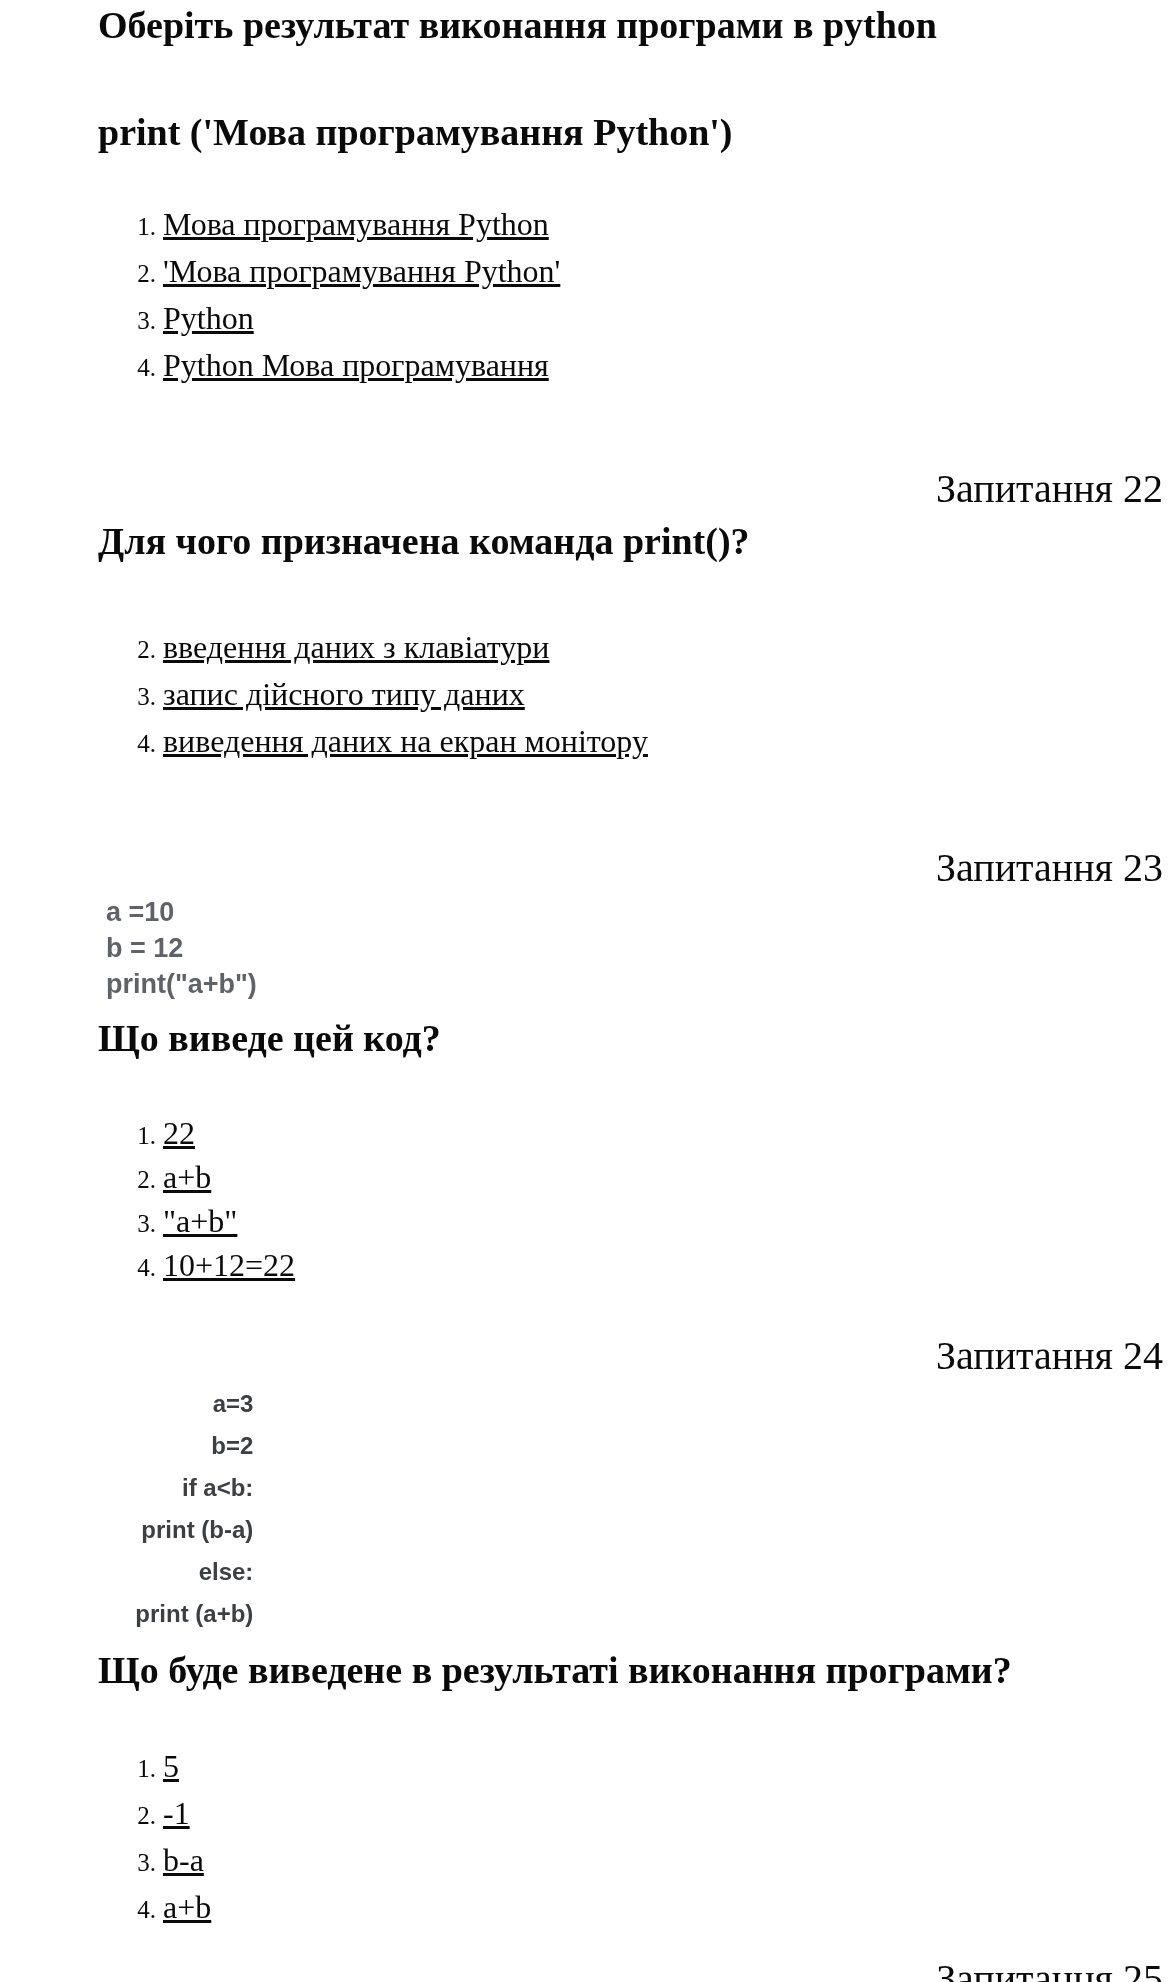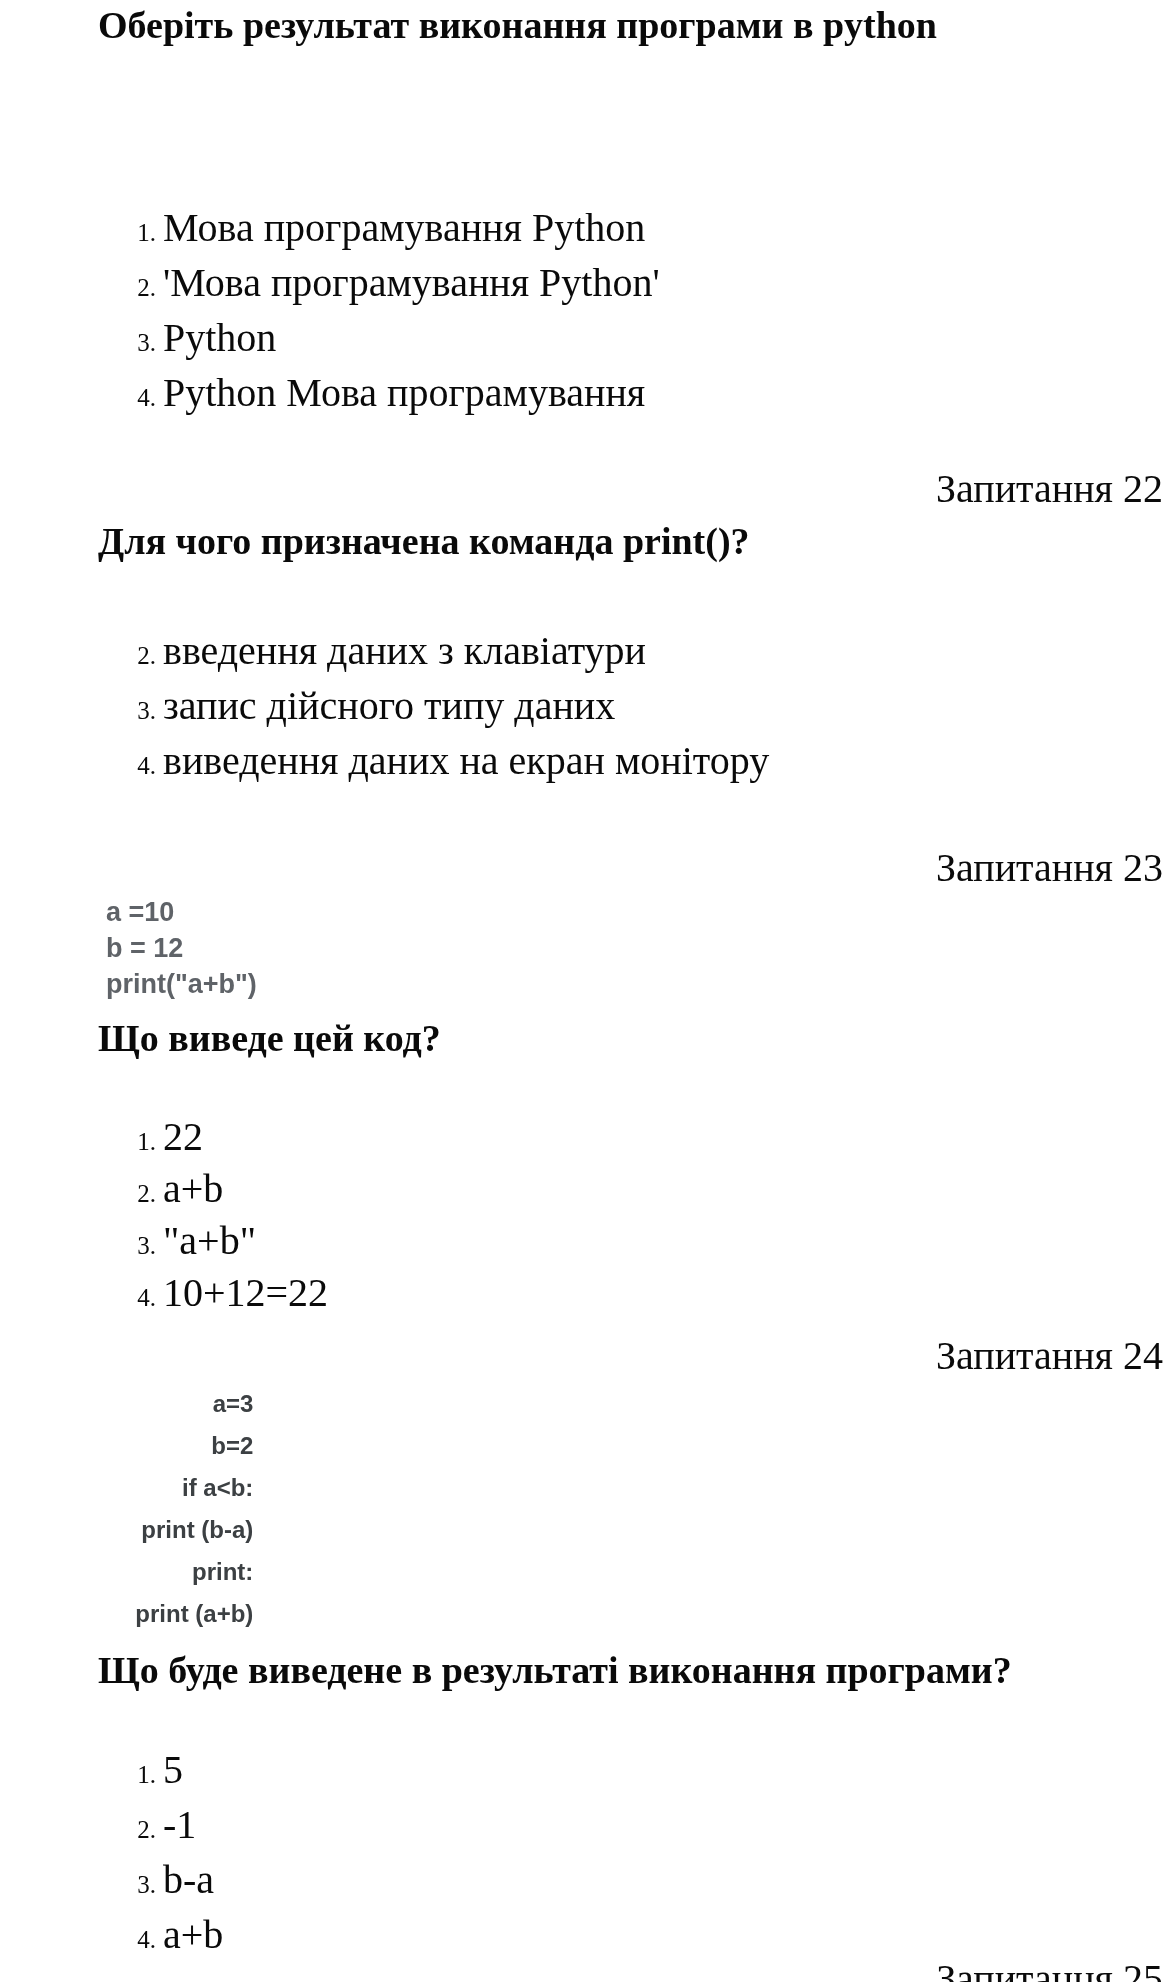--- a/index.html
+++ b/index.html
@@ -43,21 +43,21 @@
     white-space: nowrap;
   }
   .options.tight .opt { margin-bottom: 12px; }
   .opt .num {
     display: inline-block;
     width: 58px;
     text-align: right;
     font-size: 25px;
     margin-right: 7px;
   }
-  .opt .txt { font-size: 40px; }
+  .opt .txt { font-size: 32px; text-decoration: underline; }
   .code {
     position: absolute;
     font-family: "Liberation Sans", sans-serif;
   }
   .code div { white-space: pre; }
   .code-light {
     color: var(--code-gray, #5f6368);
     font-size: 27px;
   }
   .code-light div { line-height: 36px; font-weight: bold; }
@@ -67,20 +67,21 @@
     font-weight: bold;
   }
   .code-bold div { line-height: 42px; text-align: right; }
 </style>
 </head>
 <body>
 
 <div class="page">
 
   <div class="h" style="top:6px">Оберіть результат виконання програми в python</div>
+  <div class="h" style="top:113px">print ('Мова програмування Python')</div>
 
   <div class="options" style="top:208px">
     <div class="opt"><span class="num">1.</span><span class="txt">Мова програмування Python</span></div>
     <div class="opt"><span class="num">2.</span><span class="txt">'Мова програмування Python'</span></div>
     <div class="opt"><span class="num">3.</span><span class="txt">Python</span></div>
     <div class="opt"><span class="num">4.</span><span class="txt">Python Мова програмування</span></div>
   </div>
 
   <div class="qlabel" style="top:468px">Запитання 22</div>
   <div class="h" style="top:522px">Для чого призначена команда print()?</div>
@@ -108,21 +109,21 @@
     <div class="opt"><span class="num">4.</span><span class="txt">10+12=22</span></div>
   </div>
 
   <div class="qlabel" style="top:1335px">Запитання 24</div>
 
   <div class="code code-bold" style="top:1383px;left:122px">
     <div>a=3</div>
     <div>b=2</div>
     <div>if a&lt;b:</div>
     <div>  print (b-a)</div>
-    <div>print:</div>
+    <div>else:</div>
     <div>  print (a+b)</div>
   </div>
 
   <div class="h" style="top:1651px">Що буде виведене в результаті виконання програми?</div>
 
   <div class="options" style="top:1750px">
     <div class="opt"><span class="num">1.</span><span class="txt">5</span></div>
     <div class="opt"><span class="num">2.</span><span class="txt">-1</span></div>
     <div class="opt"><span class="num">3.</span><span class="txt">b-a</span></div>
     <div class="opt"><span class="num">4.</span><span class="txt">a+b</span></div>

